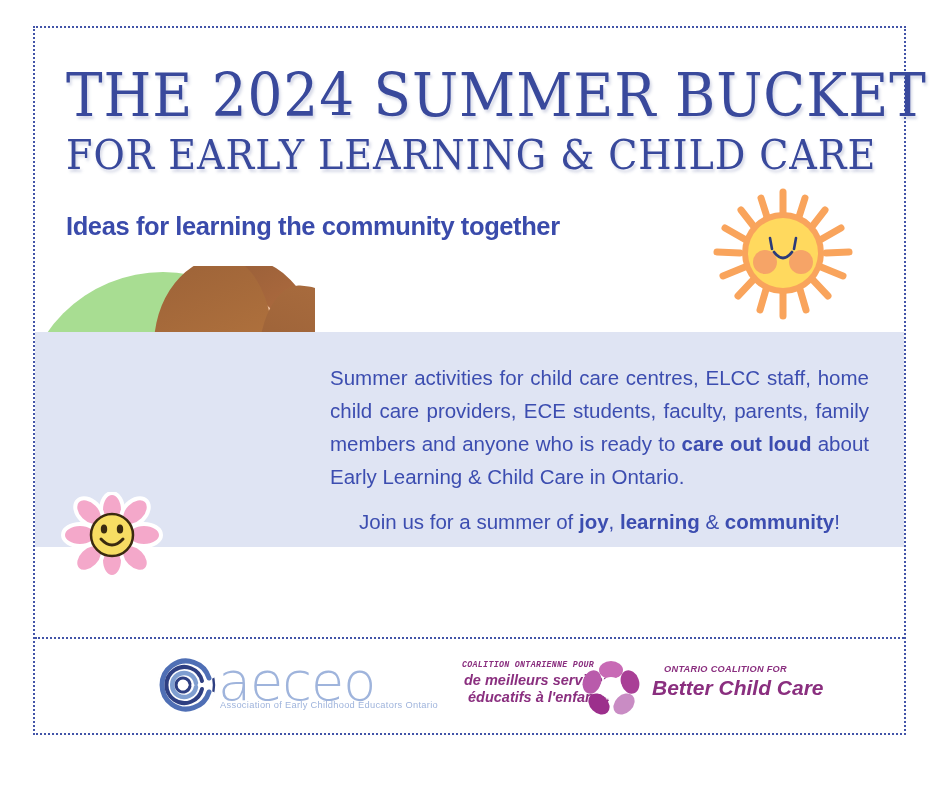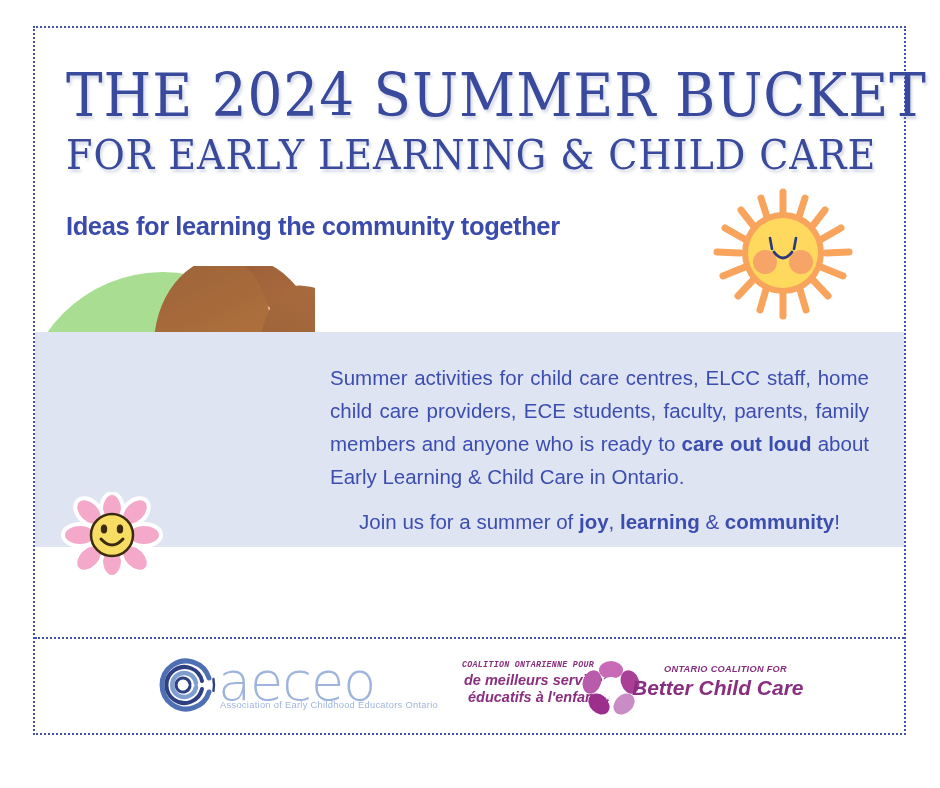--- a/index.html
+++ b/index.html
@@ -254,21 +254,21 @@
     font-size:14.5px;font-weight:bold;font-style:italic;color:#8a2f7f;
     white-space:nowrap;font-family:"Liberation Sans", sans-serif;
   }
   .ocbcc-en-top{
     position:absolute;left:212px;top:6px;
     font-size:9.2px;font-weight:bold;font-style:italic;color:#8a2f7f;
     letter-spacing:.3px;white-space:nowrap;
     font-family:"Liberation Sans", sans-serif;
   }
   .ocbcc-en-main{
-    position:absolute;left:180px;top:18px;
+    position:absolute;left:200px;top:18px;
     font-size:21px;font-weight:bold;font-style:italic;color:#8a2f7f;
     white-space:nowrap;font-family:"Liberation Sans", sans-serif;
   }
 </style>
 </head>
 <body>
 
 <div id="poster">
 
   <div class="frame"></div>

